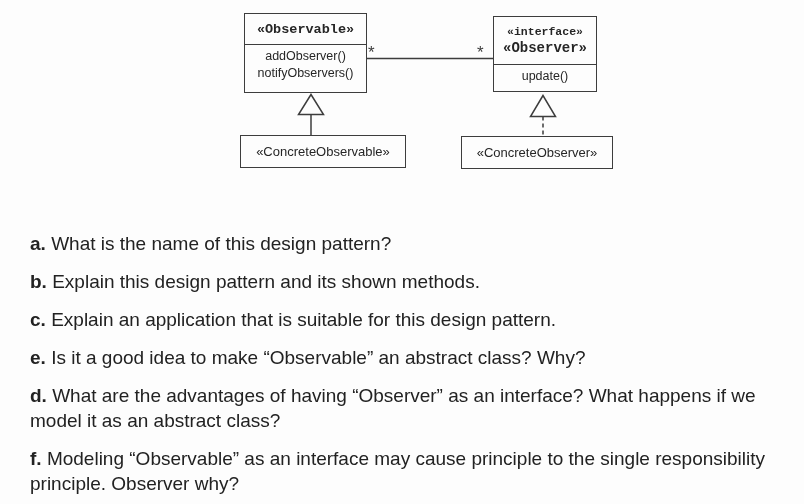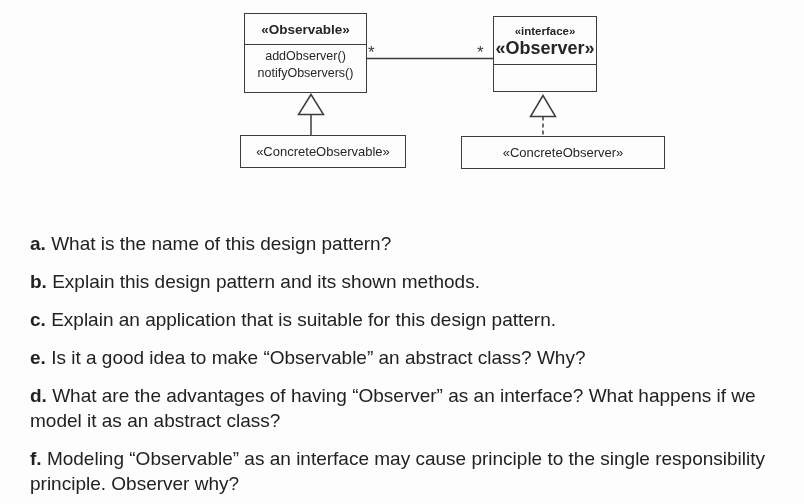--- a/index.html
+++ b/index.html
@@ -22,40 +22,41 @@
     border: 1.5px solid #3d3d3d;
     background: #fdfdfd;
     color: #262626;
   }
   .cb-title {
     box-sizing: border-box;
     border-bottom: 1.5px solid #3d3d3d;
     display: flex; flex-direction: column;
     align-items: center; justify-content: center;
     text-align: center;
+    font-family: Liberation Mono, monospace;
   }
   .observable { left: 244px; top: 13px; width: 123px; height: 80px; }
   .observable .cb-title { height: 31px; font-weight: bold; font-size: 13.5px; }
   .observer { left: 493px; top: 16px; width: 104px; height: 76px; }
   .observer .cb-title { height: 48px; font-weight: bold; }
   .stereotype { font-size: 11.5px; line-height: 15px; }
-  .iface-name { font-size: 18px; line-height: 19px; }
+  .iface-name { font-size: 14px; line-height: 19px; }
   .cb-methods { padding: 3px 7px; font-size: 12.5px; line-height: 17px; text-align: center; }
 
   .simplebox {
     position: absolute;
     box-sizing: border-box;
     border: 1.5px solid #3d3d3d;
     background: #fdfdfd;
     color: #262626;
     display: flex; align-items: center; justify-content: center;
     font-size: 13px;
   }
   .concrete-observable { left: 240px; top: 135px; width: 166px; height: 33px; }
-  .concrete-observer  { left: 461px; top: 136px; width: 204px; height: 33px; }
+  .concrete-observer  { left: 461px; top: 136px; width: 152px; height: 33px; }
 
   .mult {
     position: absolute;
     font-size: 17px;
     color: #3d3d3d;
     line-height: 17px;
   }
   .mult-source { left: 368px; top: 44px; }
   .mult-target { left: 477px; top: 44px; }
 
@@ -91,20 +92,23 @@
       <div>addObserver()</div>
       <div>notifyObservers()</div>
     </div>
   </div>
 
   <div class="classbox observer">
     <div class="cb-title">
       <div class="stereotype">«interface»</div>
       <div class="iface-name">«Observer»</div>
     </div>
+    <div class="cb-methods">
+      <div>update()</div>
+    </div>
   </div>
 
   <span class="mult mult-source">*</span>
   <span class="mult mult-target">*</span>
 
   <div class="simplebox concrete-observable">«ConcreteObservable»</div>
   <div class="simplebox concrete-observer">«ConcreteObserver»</div>
 
 </div>
 

